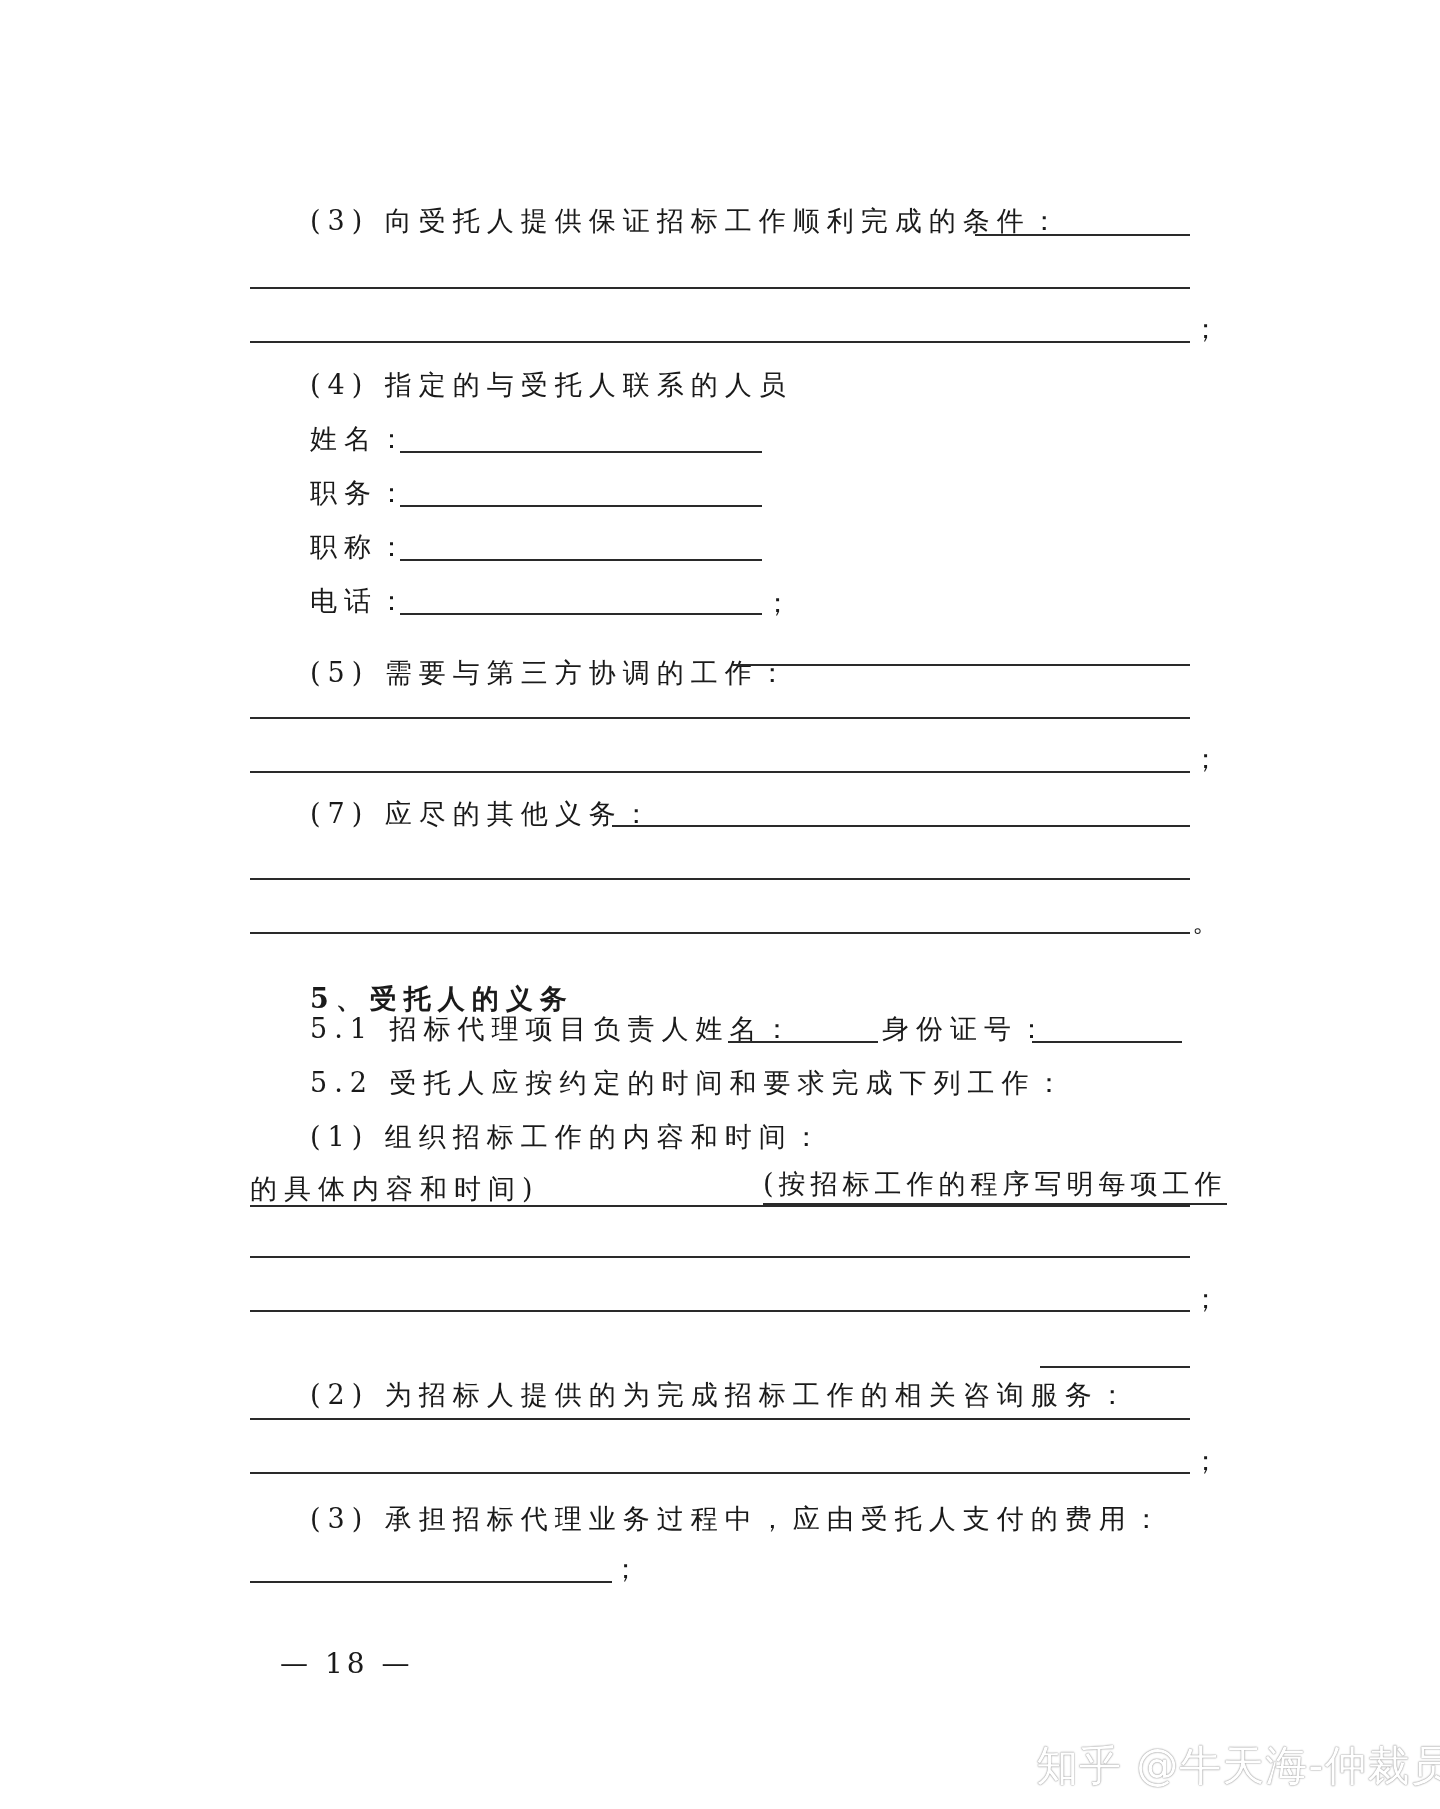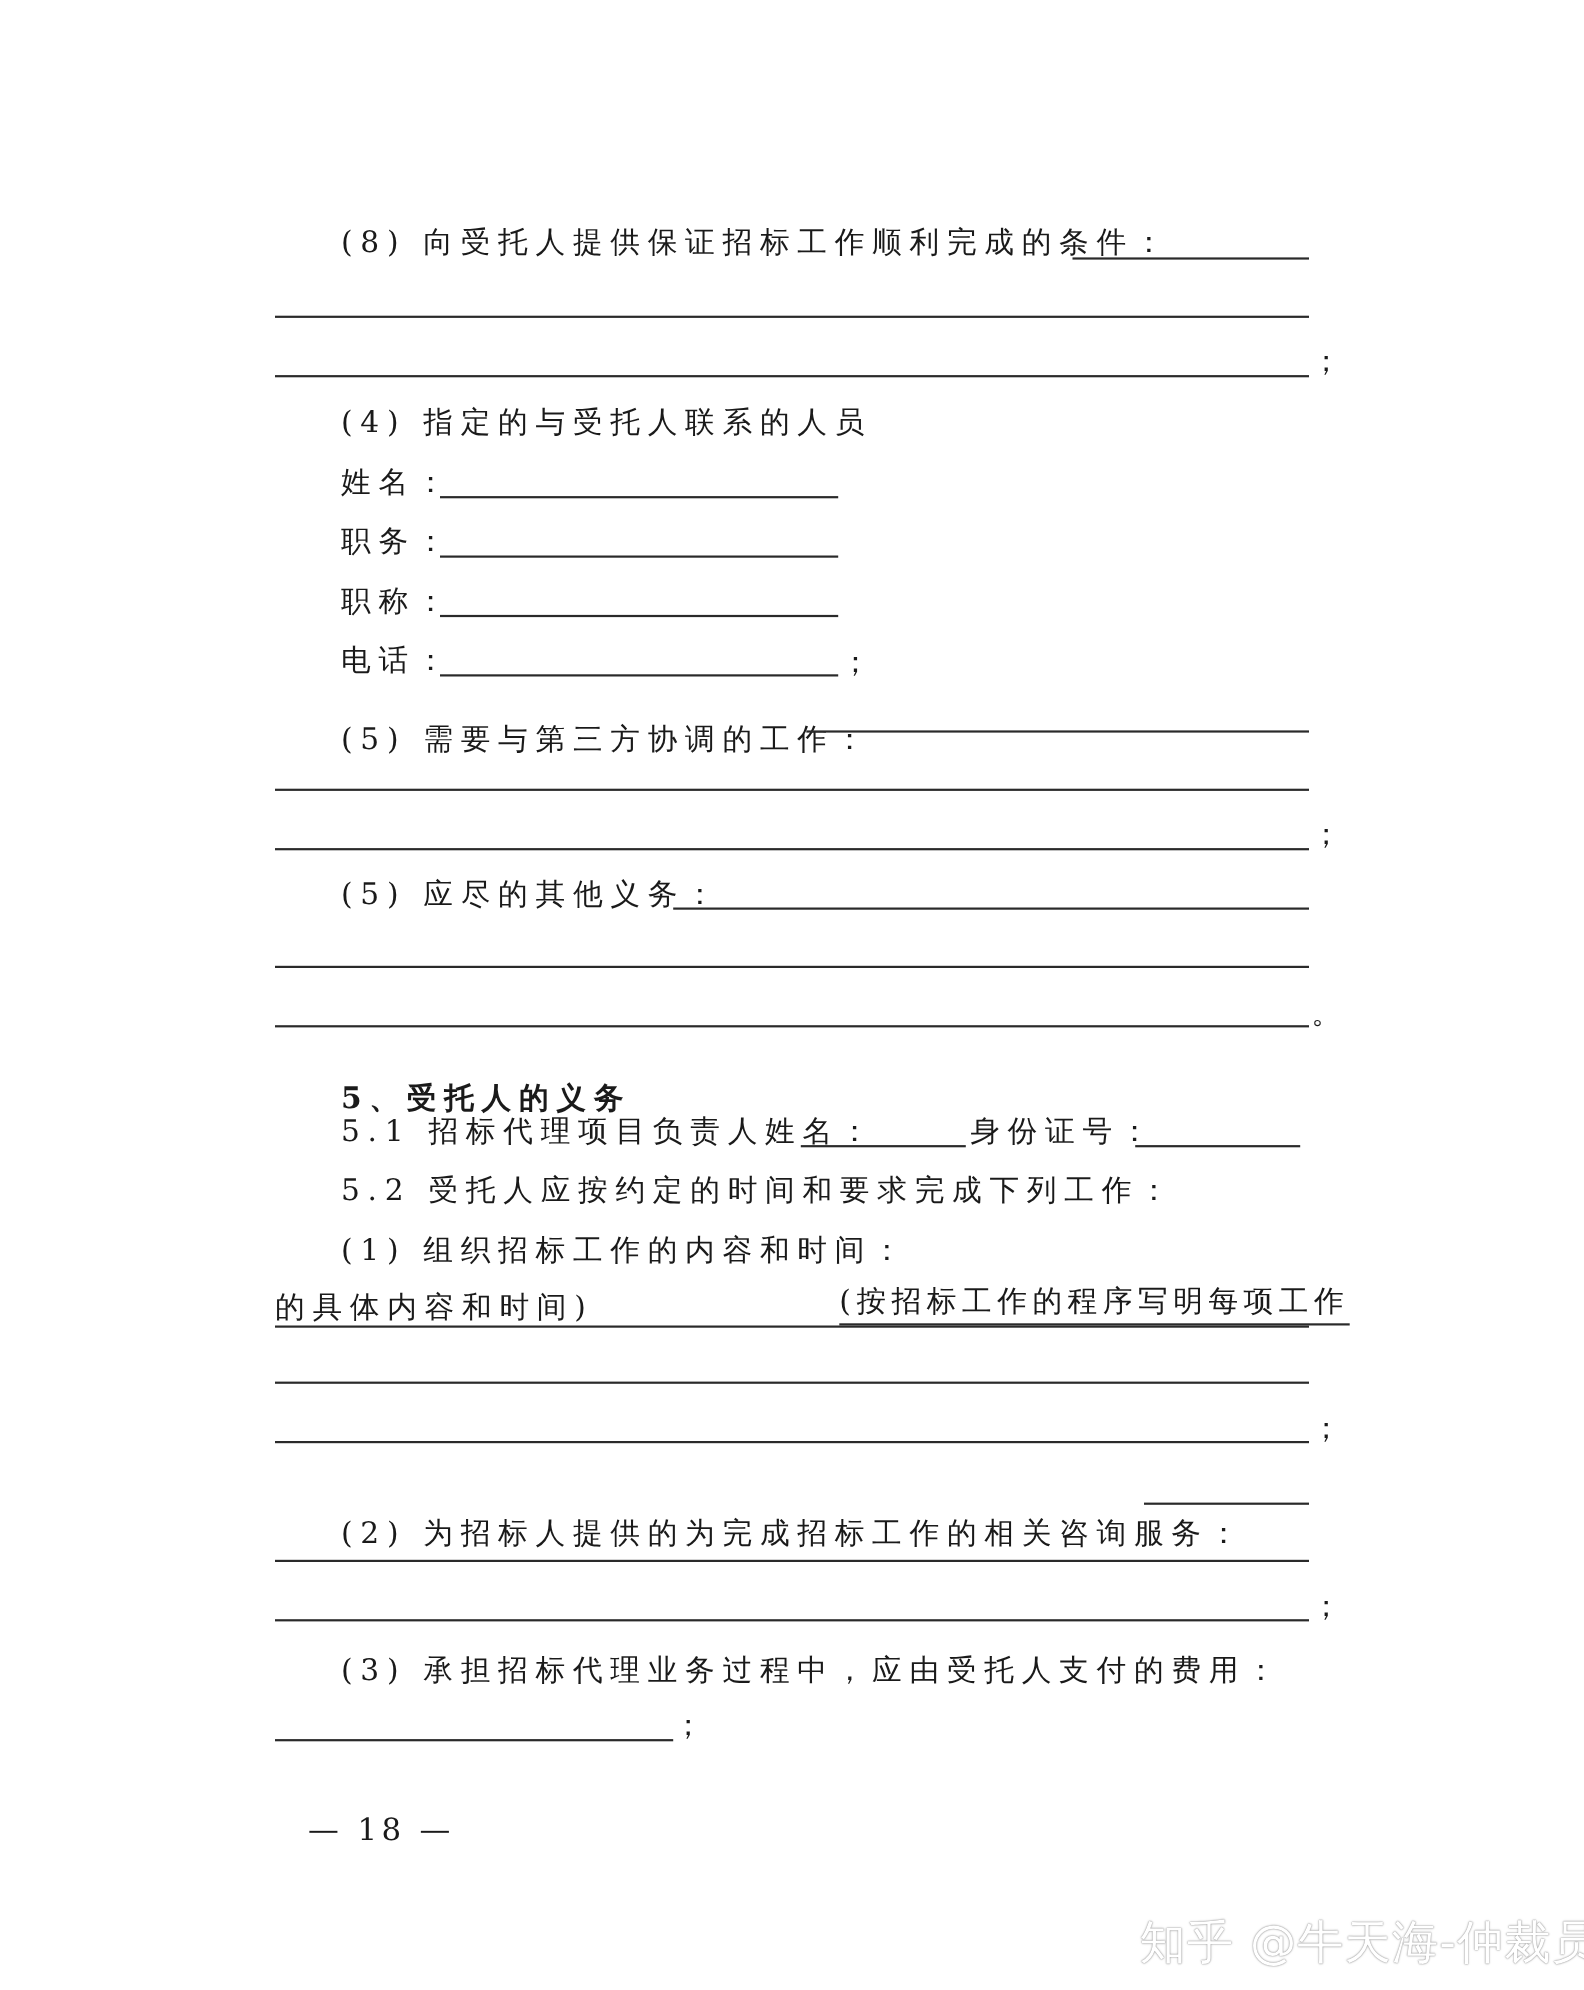--- a/index.html
+++ b/index.html
@@ -10,21 +10,21 @@
   .rule{position:absolute;height:0;border-bottom:2px solid #2a2a2a;}
   .punct{position:absolute;font-size:27px;line-height:34px;}
   .pageno{font-size:28px;letter-spacing:4px;margin-top:39px;}
   .wm{font-family:"DejaVu Sans","Liberation Sans",sans-serif;font-size:42px;color:#ffffff;
       text-shadow:0 0 2px #9a9a9a,0 0 1px #888;letter-spacing:1px;white-space:nowrap;margin-left:36px;}
   .ul{border-bottom:2px solid #2a2a2a;padding-bottom:2px;margin-top:47px;}
 </style>
 </head>
 <body>
 
-<div class="ab txt" style="left:310px;top:204px;">(8) 向受托人提供保证招标工作顺利完成的条件：</div>
+<div class="ab txt" style="left:310px;top:204px;">(3) 向受托人提供保证招标工作顺利完成的条件：</div>
 <div class="rule" style="left:975px;width:215px;top:234px;"></div>
 <div class="rule" style="left:250px;width:940px;top:287px;"></div>
 <div class="rule" style="left:250px;width:940px;top:341px;"></div>
 <div class="punct" style="left:1192px;top:312px;">；</div>
 
 <div class="ab txt" style="left:310px;top:368px;">(4) 指定的与受托人联系的人员</div>
 
 <div class="ab txt" style="left:310px;top:422px;">姓名：</div>
 <div class="rule" style="left:400px;width:362px;top:451px;"></div>
 
@@ -37,21 +37,21 @@
 <div class="ab txt" style="left:310px;top:584px;">电话：</div>
 <div class="rule" style="left:400px;width:362px;top:613px;"></div>
 <div class="punct" style="left:764px;top:586px;">；</div>
 
 <div class="ab txt" style="left:310px;top:656px;">(5) 需要与第三方协调的工作：</div>
 <div class="rule" style="left:733px;width:457px;top:664px;"></div>
 <div class="rule" style="left:250px;width:940px;top:717px;"></div>
 <div class="rule" style="left:250px;width:940px;top:771px;"></div>
 <div class="punct" style="left:1192px;top:742px;">；</div>
 
-<div class="ab txt" style="left:310px;top:797px;">(5) 应尽的其他义务：</div>
+<div class="ab txt" style="left:310px;top:797px;">(7) 应尽的其他义务：</div>
 <div class="rule" style="left:612px;width:578px;top:825px;"></div>
 <div class="rule" style="left:250px;width:940px;top:878px;"></div>
 <div class="rule" style="left:250px;width:940px;top:932px;"></div>
 <div class="punct" style="left:1192px;top:905px;">。</div>
 
 <div class="ab txt" style="left:310px;top:982px;font-weight:bold;">5、受托人的义务</div>
 
 <div class="ab txt" style="left:310px;top:1012px;">5.1 招标代理项目负责人姓名：</div>
 <div class="rule" style="left:728px;width:150px;top:1041px;"></div>
 <div class="ab txt" style="left:882px;top:1012px;">身份证号：</div>

